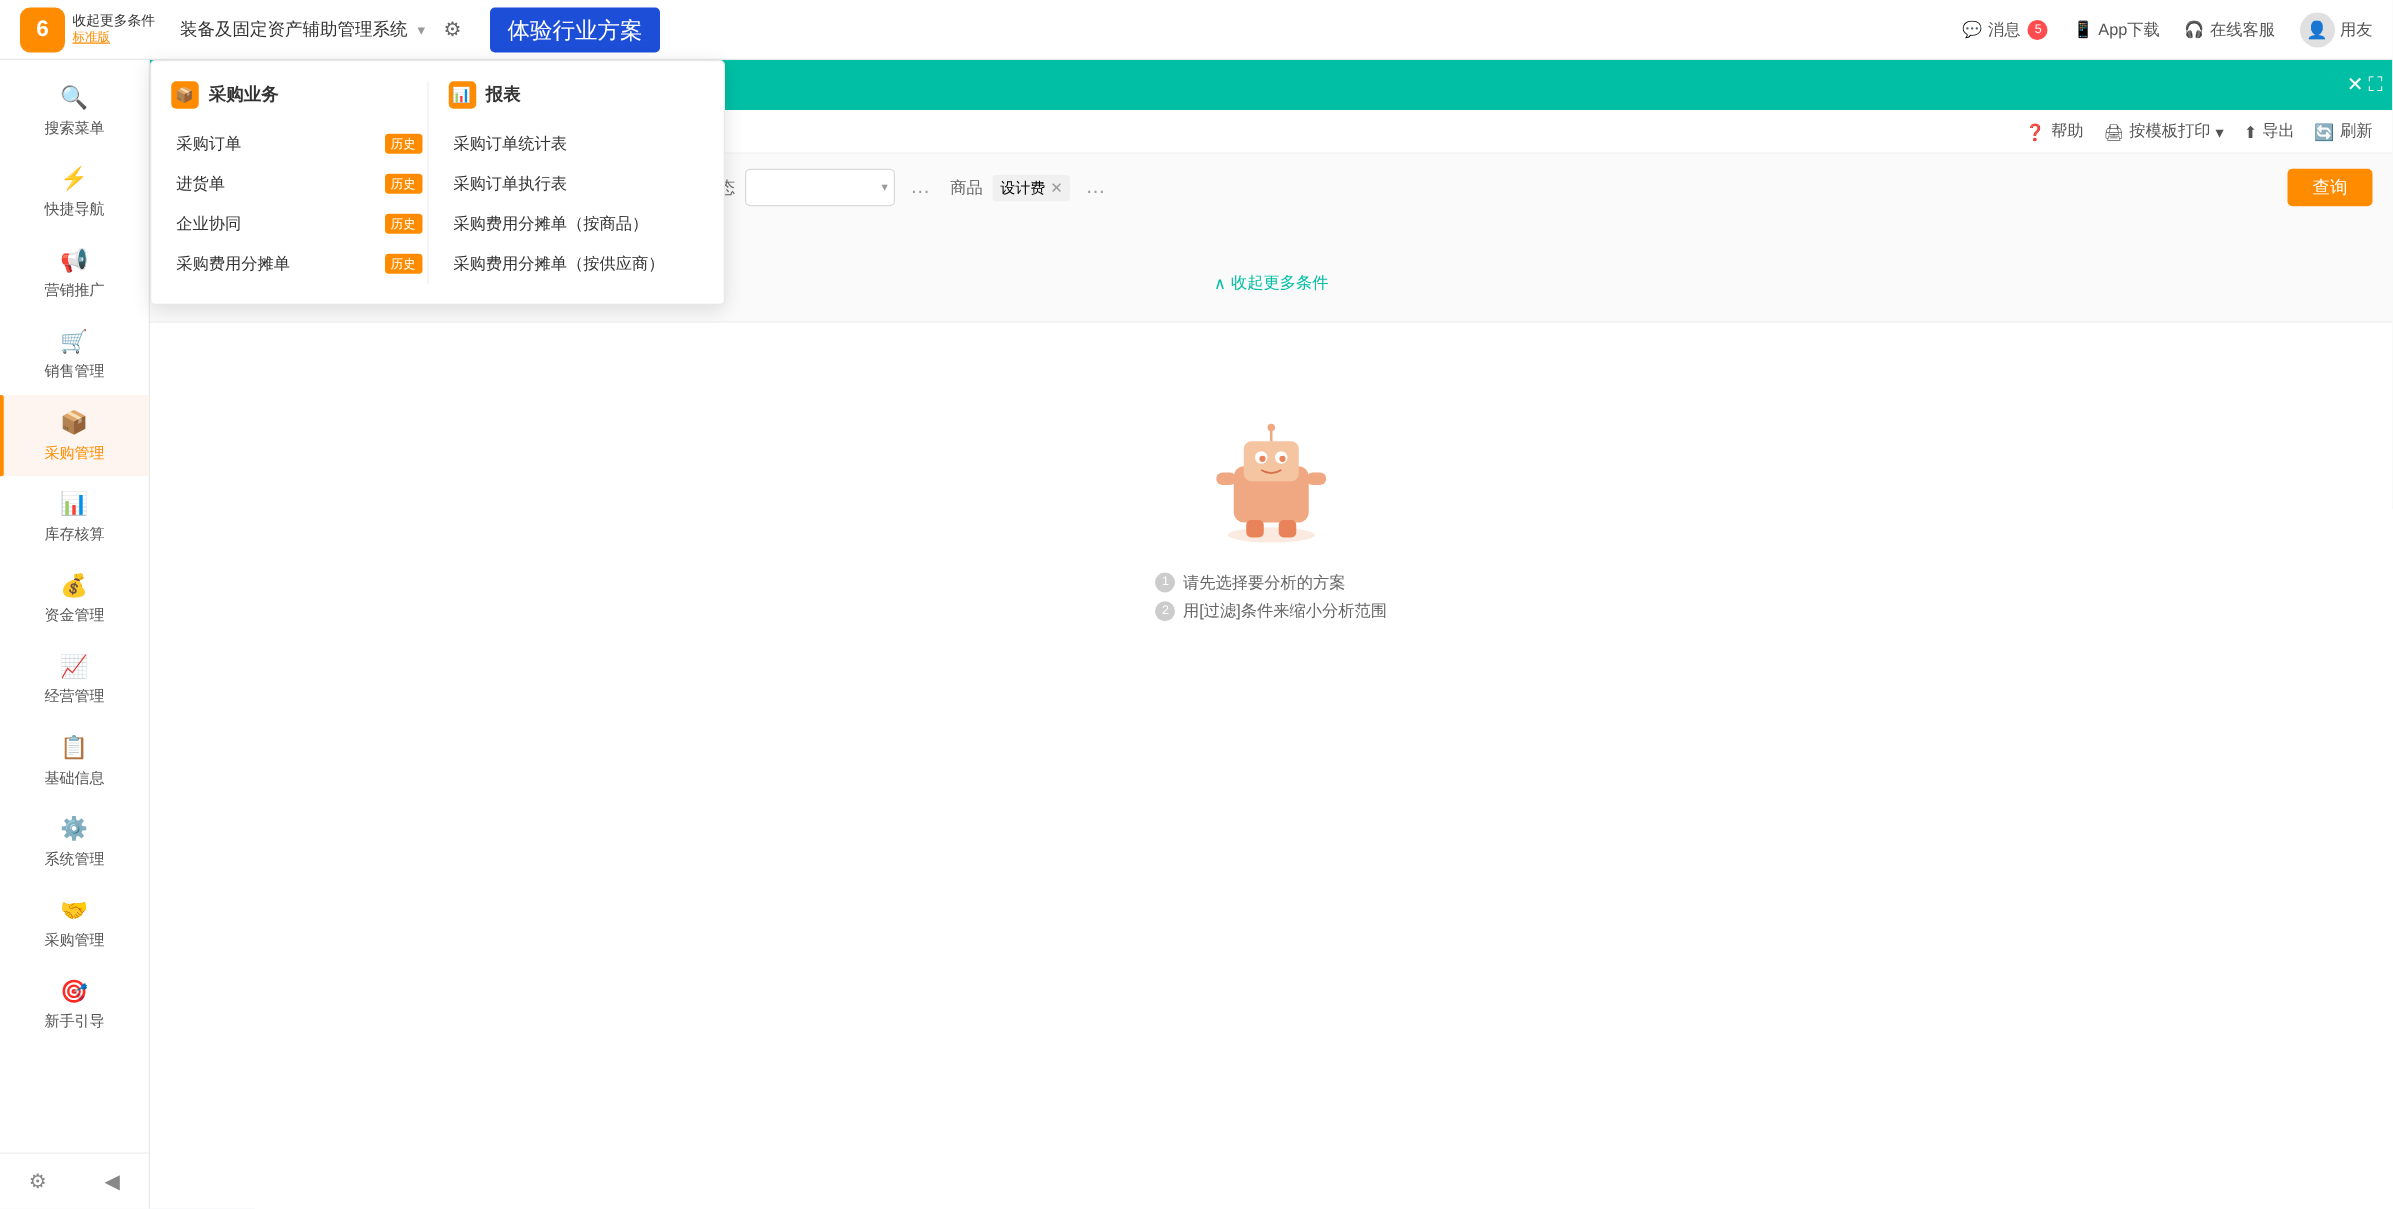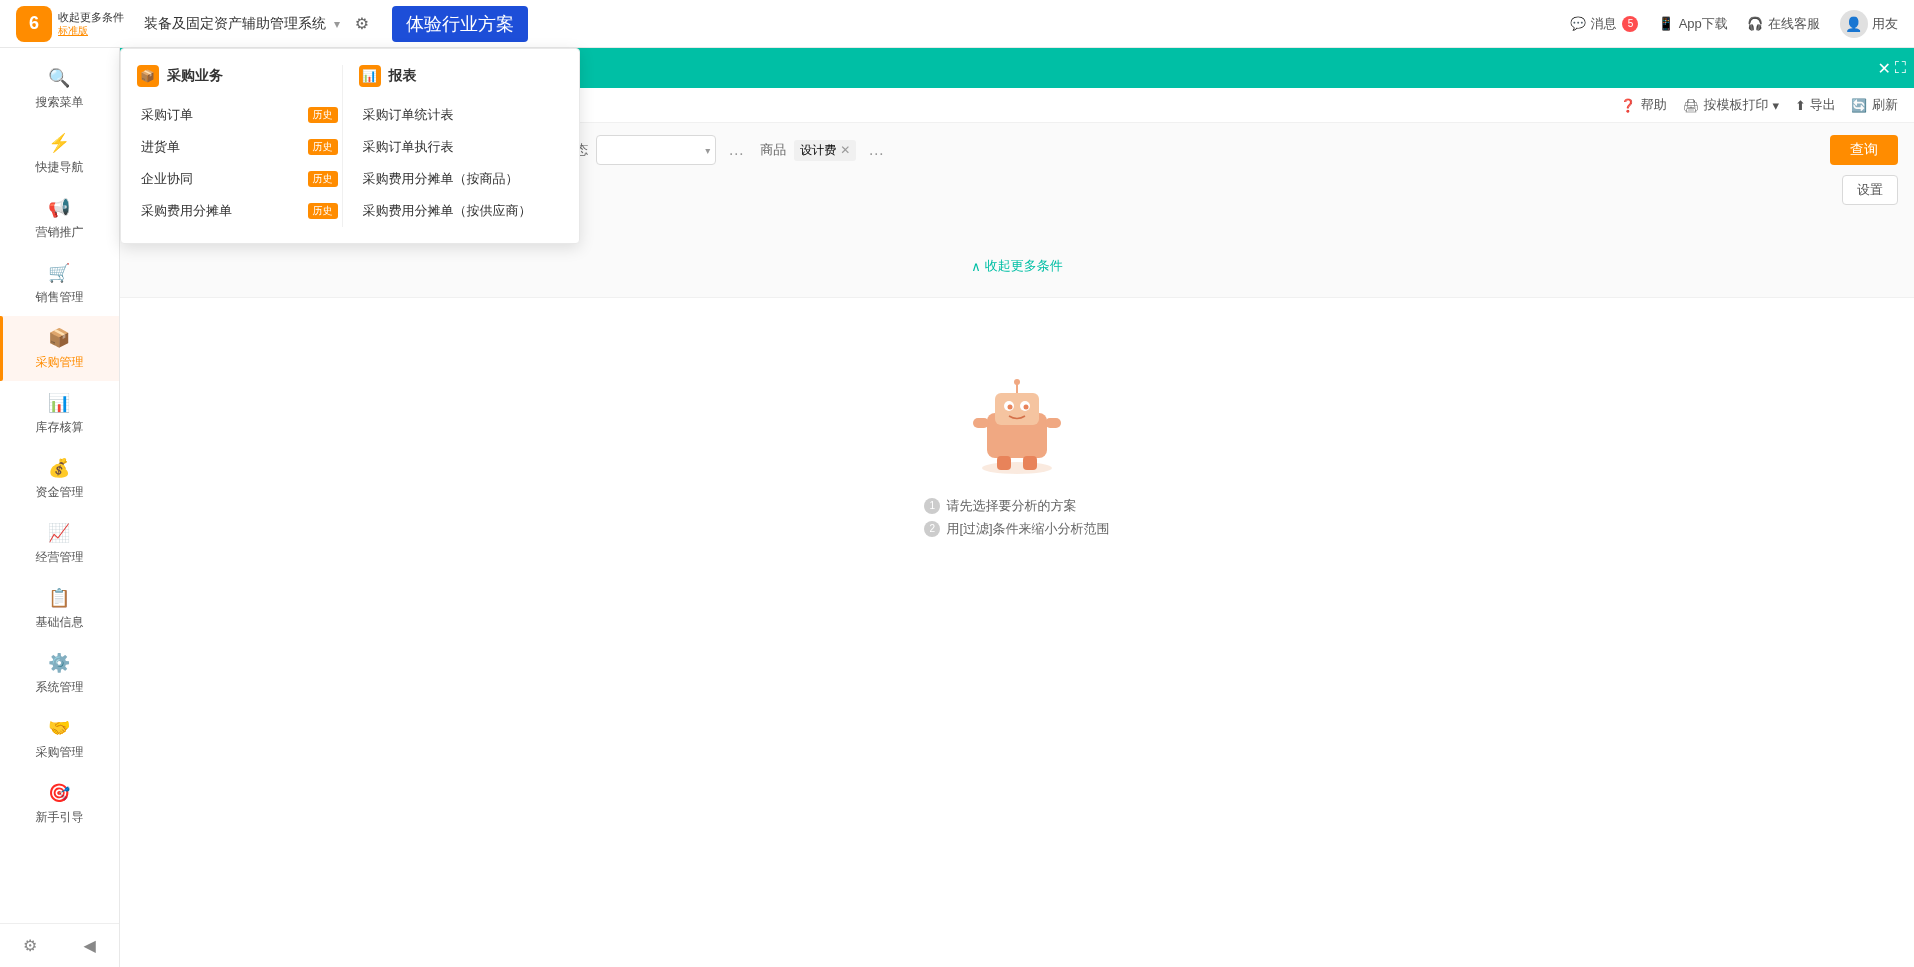--- a/index.html
+++ b/index.html
@@ -642,41 +642,20 @@
               <span class="tag-close">✕</span>
             </div>
             <span class="filter-dots">…</span>
           </div>
 
           <div style="margin-left:auto; display:flex; gap:8px; align-items:flex-end;">
             <button class="query-btn">查询</button>
           </div>
         </div>
 
-        <div class="filter-row">
-          <div class="filter-item">
-            <span class="filter-label">排名项目</span>
-            <div class="select-wrapper">
-              <select class="filter-input" style="width:80px;">
-                <option>金额</option>
-              </select>
-              <span class="select-arrow">▾</span>
-            </div>
-            <span class="filter-dots">…</span>
-          </div>
-
-          <div class="filter-item">
-            <span class="filter-label">业务员</span>
-            <span class="filter-dots">…</span>
-          </div>
-
-          <div style="margin-left:auto;">
-            <button class="settings-btn">设置</button>
-          </div>
-        </div>
 
         <div class="filter-row">
           <div class="filter-item">
             <span class="filter-label">客户</span>
             <span class="filter-dots">…</span>
           </div>
         </div>
 
         <div class="collapse-area">
           <div class="collapse-btn">

